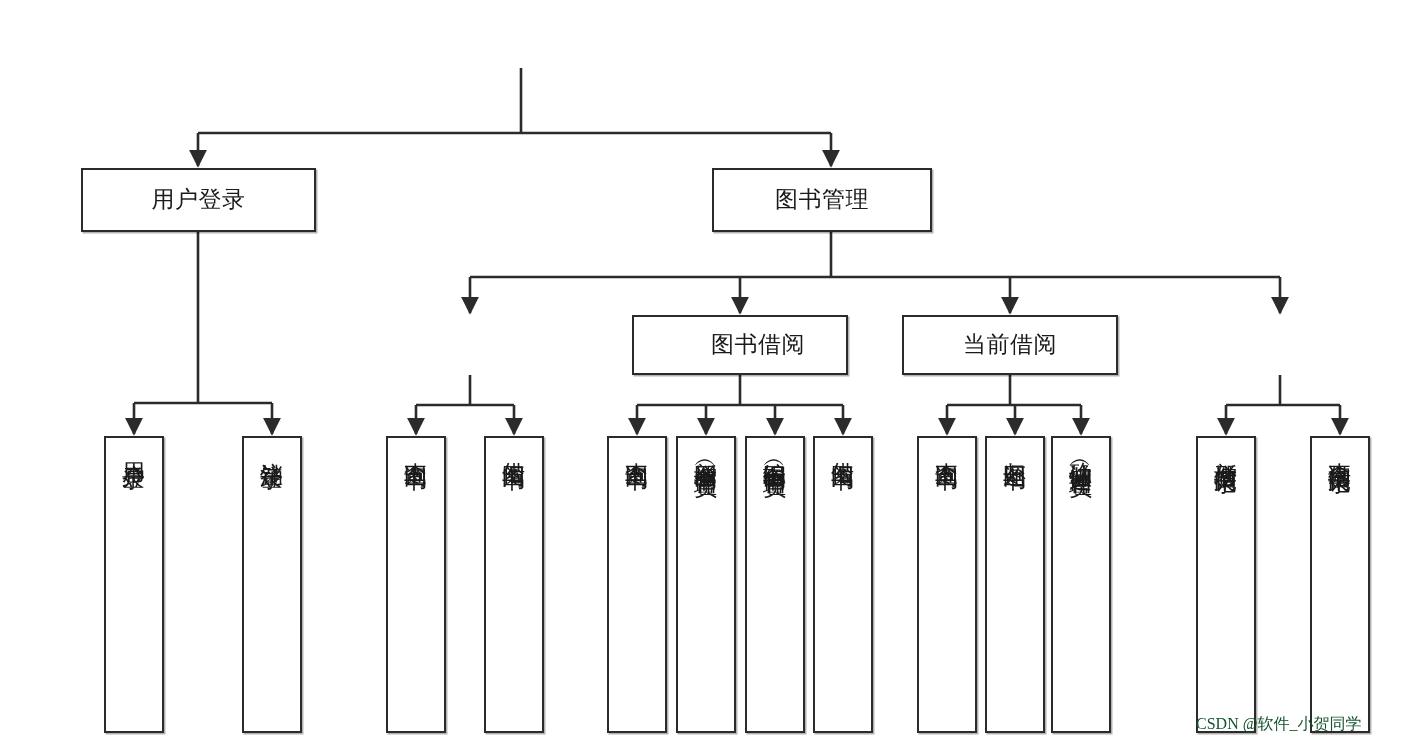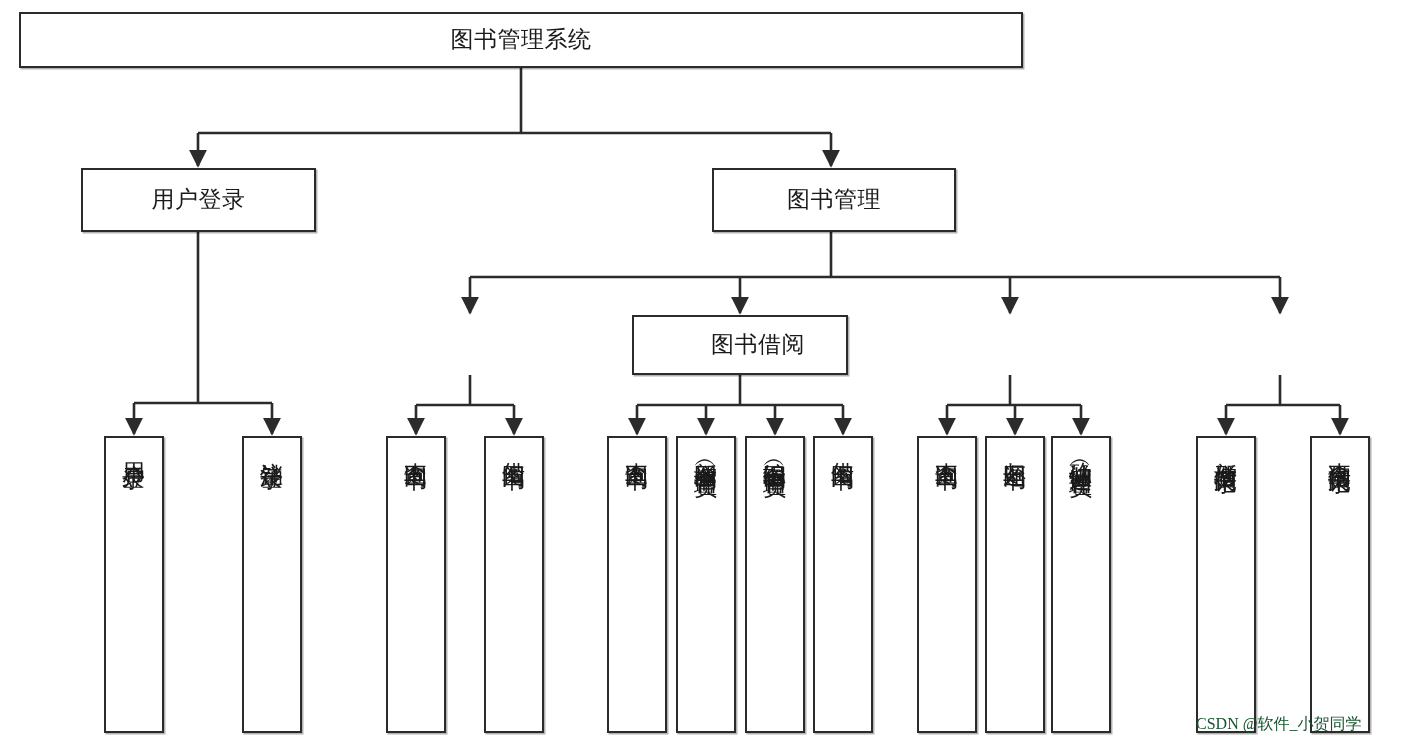--- a/index.html
+++ b/index.html
@@ -117,33 +117,33 @@
       <path d="M 1015 405 L 1015 434" marker-end="url(#arrow)"></path>
       <path d="M 1081 405 L 1081 434" marker-end="url(#arrow)"></path>
 
       <path d="M 1280 375 L 1280 405"></path>
       <path d="M 1226 405 L 1340 405"></path>
       <path d="M 1226 405 L 1226 434" marker-end="url(#arrow)"></path>
       <path d="M 1340 405 L 1340 434" marker-end="url(#arrow)"></path>
     </g>
   </svg>
 
-  <div class="node horiz root" style="left:19px;top:12px;width:1004px;height:56px;">
-    <span class="label">图书管理系统</span>
-  </div>
 
   <div class="node horiz" style="left:81px;top:168px;width:235px;height:64px;">
     <span class="label">用户登录</span>
   </div>
-  <div class="node horiz" style="left:712px;top:168px;width:244px;height:64px;">
+  <div class="node horiz" style="left:712px;top:168px;width:220px;height:64px;">
     <span class="label">图书管理</span>
   </div>
 
   <div class="node horiz" style="left:632px;top:315px;width:216px;height:60px;padding-left:36px;">
     <span class="label">图书借阅</span>
+  </div>
+  <div class="node horiz" style="left:902px;top:315px;width:216px;height:60px;">
+    <span class="label">当前借阅</span>
   </div>
 
   <div class="node vert" style="left:104px;top:436px;width:60px;height:297px;">
     <span class="label">用户登录</span>
   </div>
   <div class="node vert" style="left:242px;top:436px;width:60px;height:297px;">
     <span class="label">注销登录</span>
   </div>
 
   <div class="node vert" style="left:386px;top:436px;width:60px;height:297px;">

